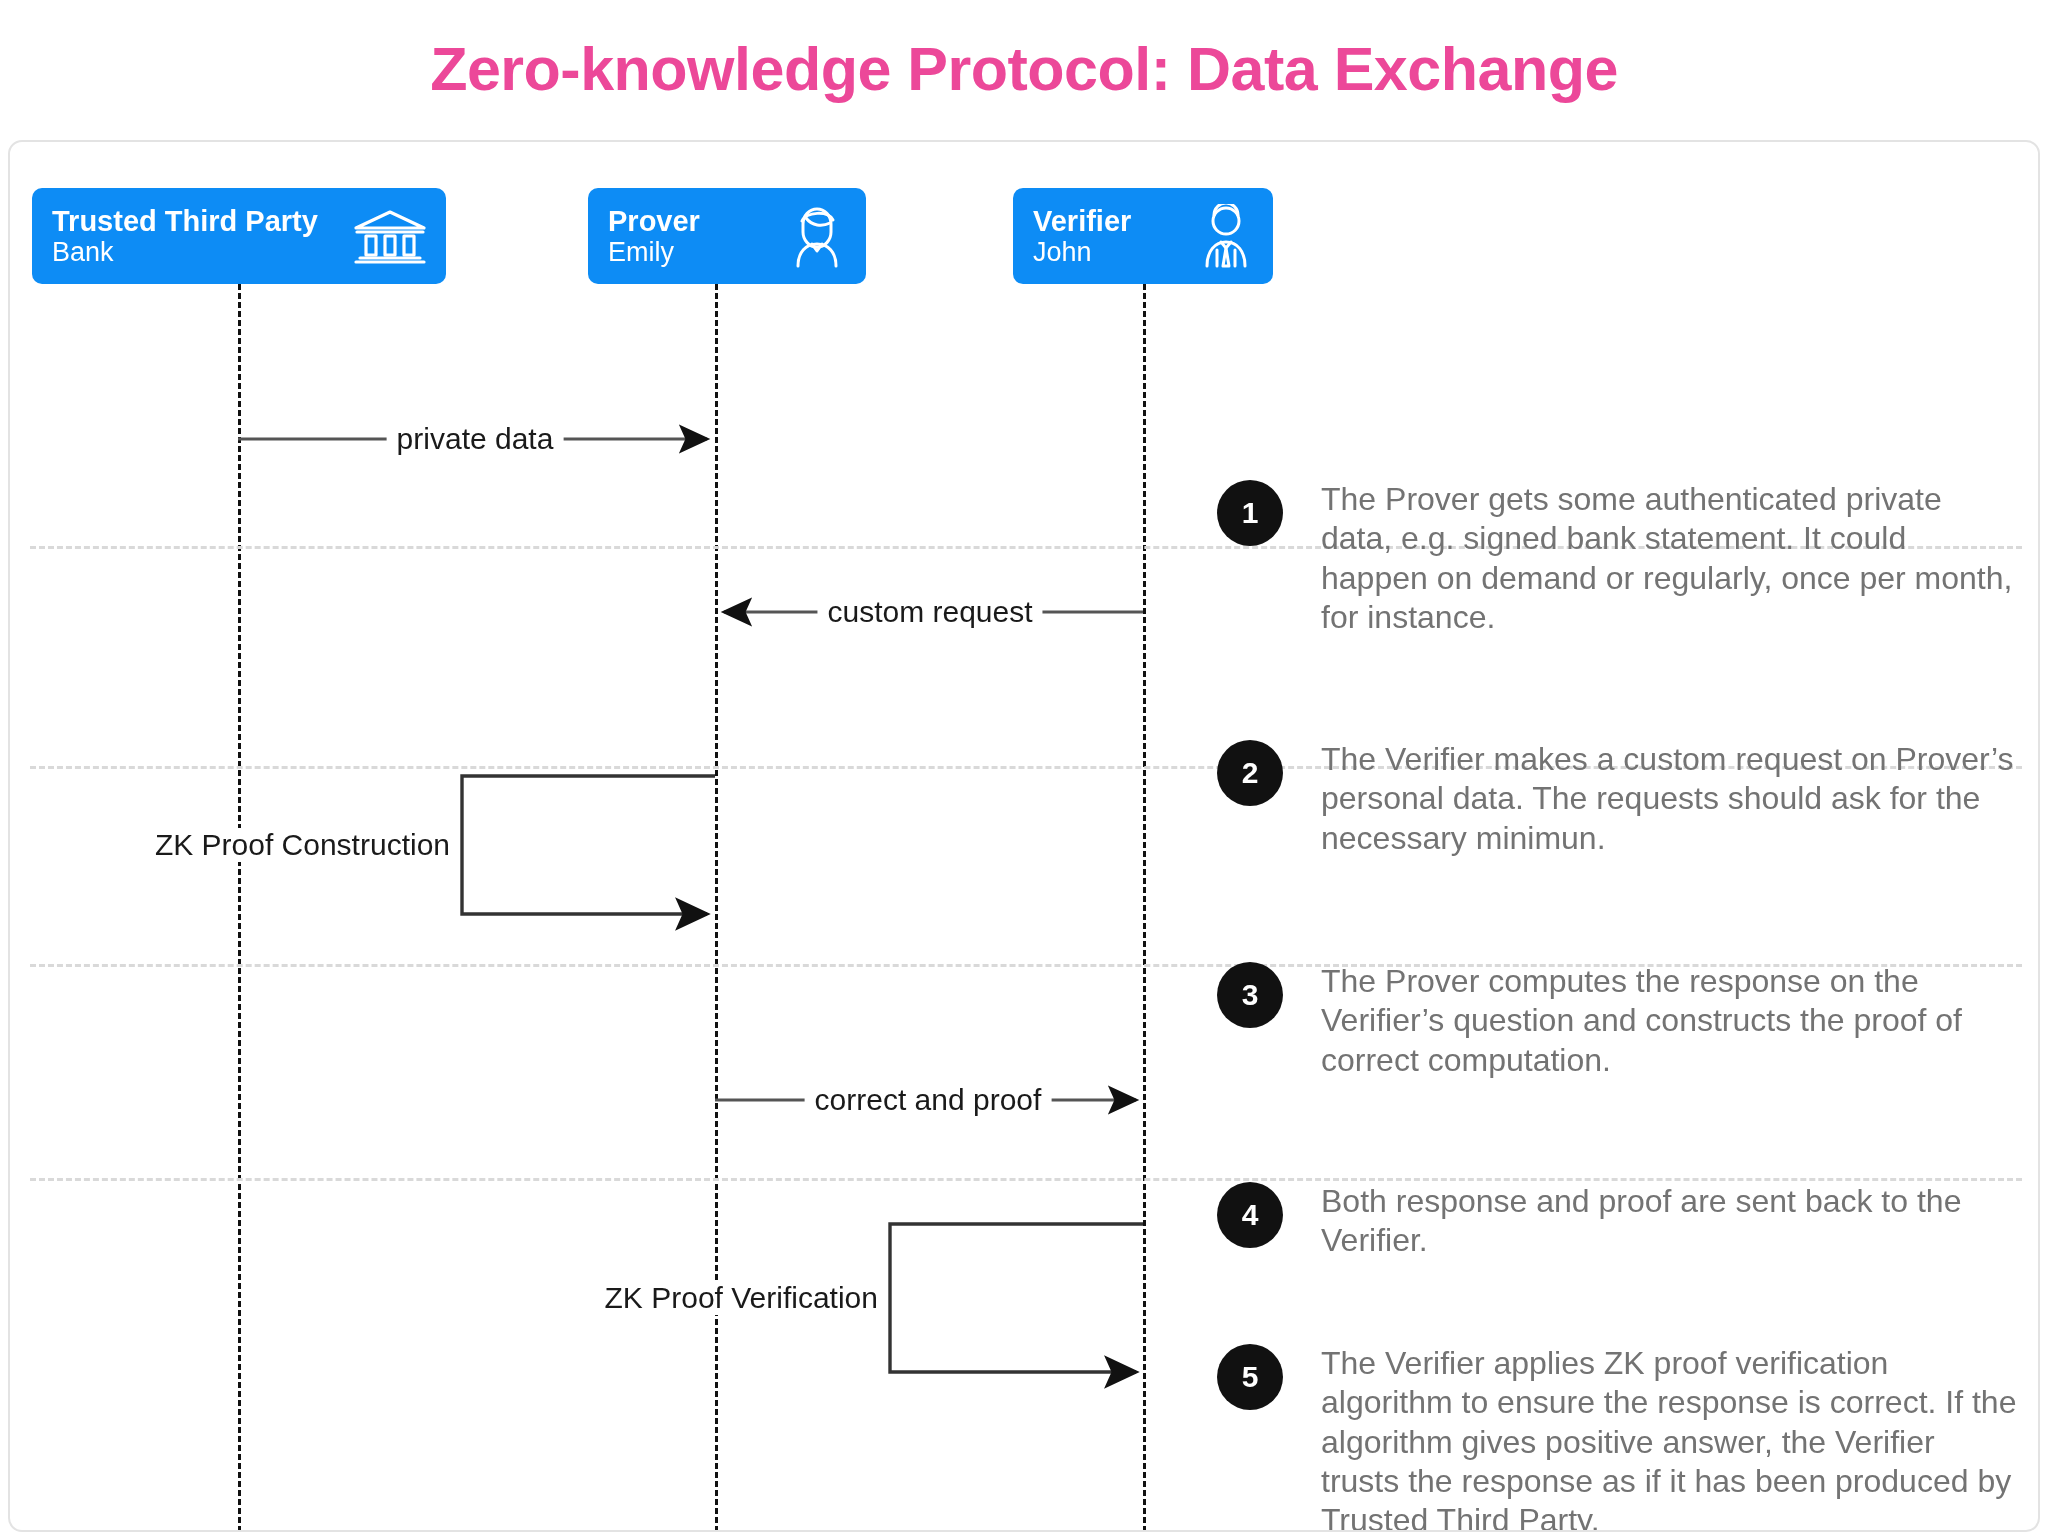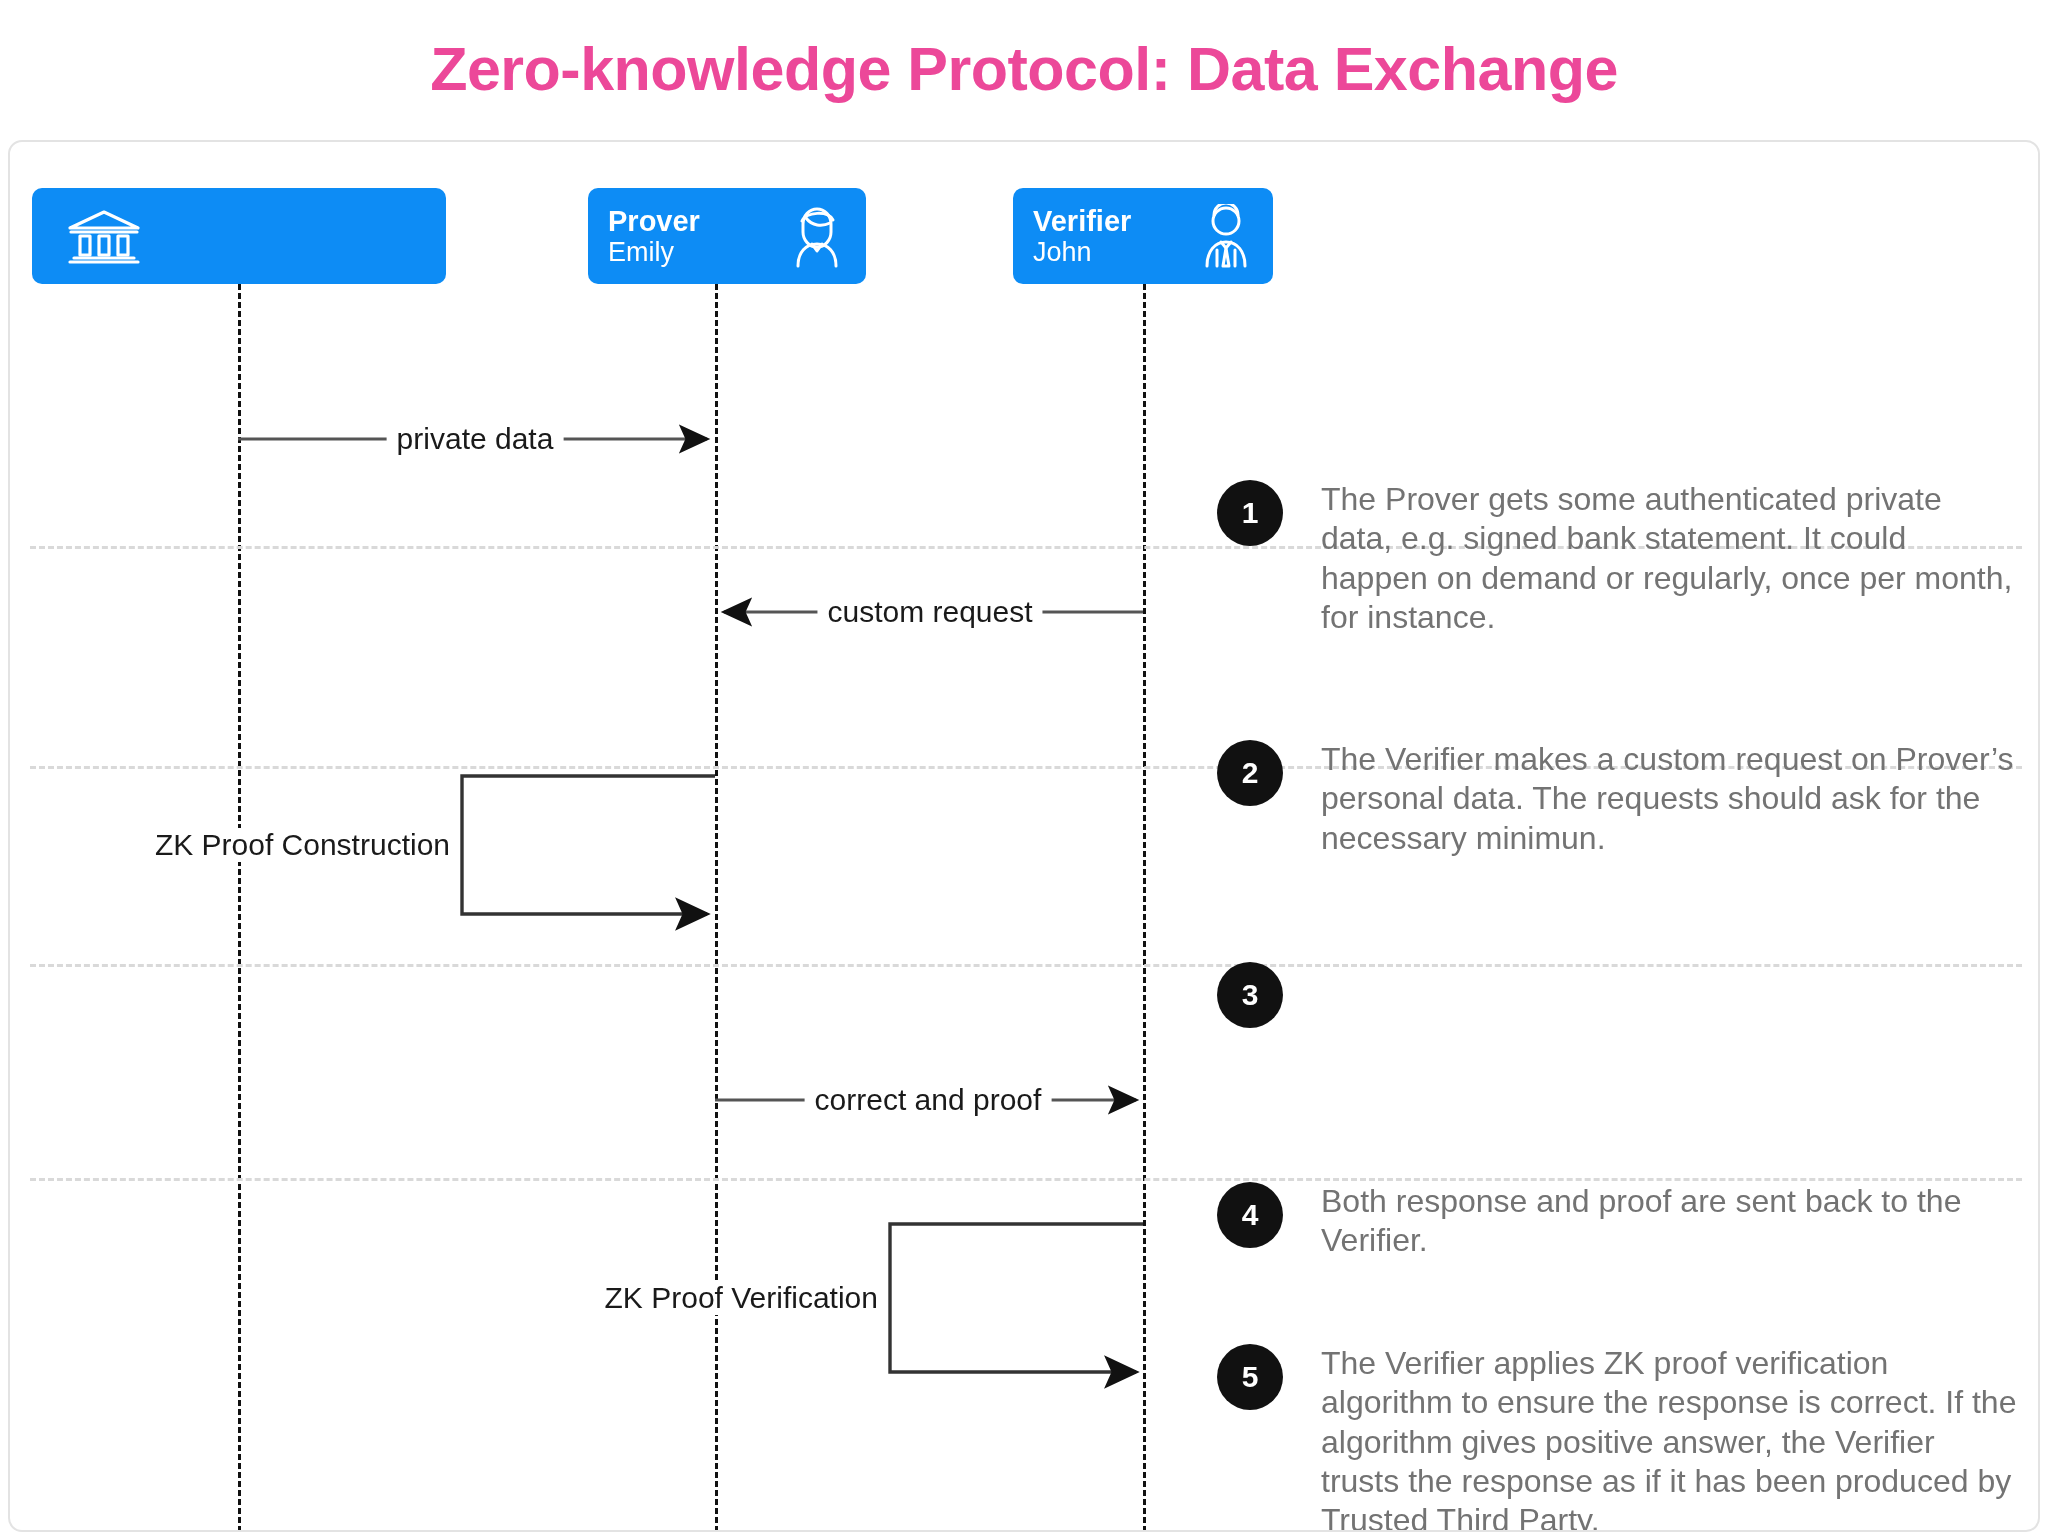--- a/index.html
+++ b/index.html
@@ -169,20 +169,24 @@
 </head>
 <body>
 
 <div class="page">
 
   <div class="title">Zero-knowledge Protocol: Data Exchange</div>
 
   <div class="card">
 
     <div class="participant" id="p-ttp">
+      <span class="ptext">
+        <span class="prole">Trusted Third Party</span>
+        <span class="pname">Bank</span>
+      </span>
       <span class="picon">
         <svg width="76" height="60" viewBox="0 0 76 60" fill="none" stroke="#ffffff" stroke-width="3.2" stroke-linecap="round" stroke-linejoin="round">
           <path d="M4 22 L38 6 L72 22 Z"></path>
           <line x1="5" y1="26" x2="71" y2="26"></line>
           <rect x="14" y="30" width="10" height="19"></rect>
           <rect x="33" y="30" width="10" height="19"></rect>
           <rect x="52" y="30" width="10" height="19"></rect>
           <line x1="8" y1="52" x2="68" y2="52"></line>
           <line x1="4" y1="56" x2="72" y2="56"></line>
         </svg>
@@ -261,20 +265,21 @@
       <div class="step-text">The Prover gets some authenticated private data, e.g. signed bank statement. It could happen on demand or regularly, once per month, for instance.</div>
     </div>
 
     <div class="step" id="step-2">
       <div class="step-badge">2</div>
       <div class="step-text">The Verifier makes a custom request on Prover’s personal data. The requests should ask for the necessary minimun.</div>
     </div>
 
     <div class="step" id="step-3">
       <div class="step-badge">3</div>
+      <div class="step-text">The Prover computes the response on the Verifier’s question and constructs the proof of correct computation.</div>
     </div>
 
     <div class="step" id="step-4">
       <div class="step-badge">4</div>
       <div class="step-text">Both response and proof are sent back to the Verifier.</div>
     </div>
 
     <div class="step" id="step-5">
       <div class="step-badge">5</div>
       <div class="step-text">The Verifier applies ZK proof verification algorithm to ensure the response is correct. If the algorithm gives positive answer, the Verifier trusts the response as if it has been produced by Trusted Third Party.</div>

